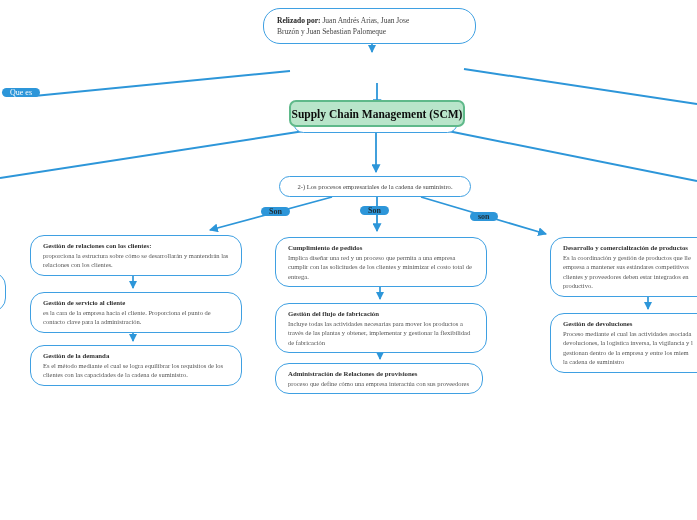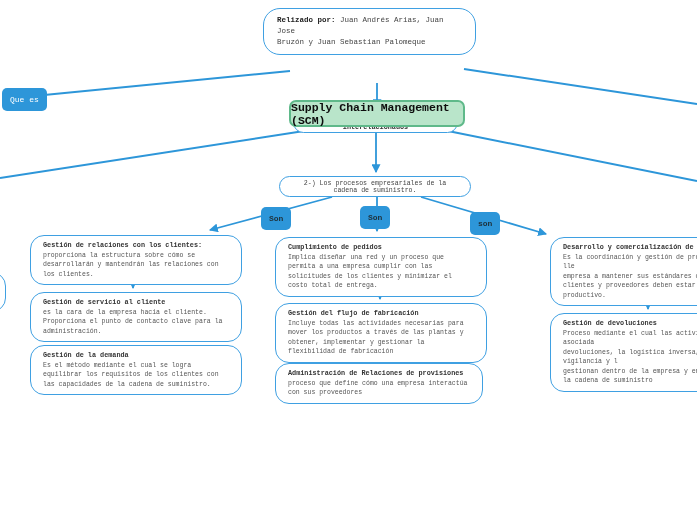--- a/index.html
+++ b/index.html
@@ -1,21 +1,21 @@
 <!DOCTYPE html>
 <html><head>
 <meta charset="utf-8">
 <style>
   html, body { margin: 0; padding: 0; background: #fff; }
   .canvas {
     position: relative;
     width: 697px; height: 520px;
     overflow: hidden;
     background: #ffffff;
-    font-family: Liberation Mono, monospace;
+    font-family: Liberation Serif, serif;
   }
   svg.edges { position: absolute; left: 0; top: 0; z-index: 1; }
 
   .node {
     position: absolute;
     background: #ffffff;
     border: 1.5px solid #3fa0e2;
     border-radius: 14px;
     padding: 5px 12px;
     box-sizing: border-box;
@@ -51,21 +51,21 @@
     font-size: 7.5px; color: #444444; line-height: 11px;
     z-index: 2;
   }
   .author-note b { color: #222222; }
   .author-note .names { white-space: pre-line; }
 
   .edge-label {
     position: absolute;
     background: #2d96d9;
     border-radius: 5px;
-    padding: 7px 8px;
+    padding: 0 8px;
     font-size: 8px;
     z-index: 4;
   }
   .edge-label.son { color: #1e2f38; font-weight: bold; }
   .edge-label.que { color: #ffffff; font-weight: normal; }
 </style>
 </head>
 <body>
 
 <div class="canvas">

